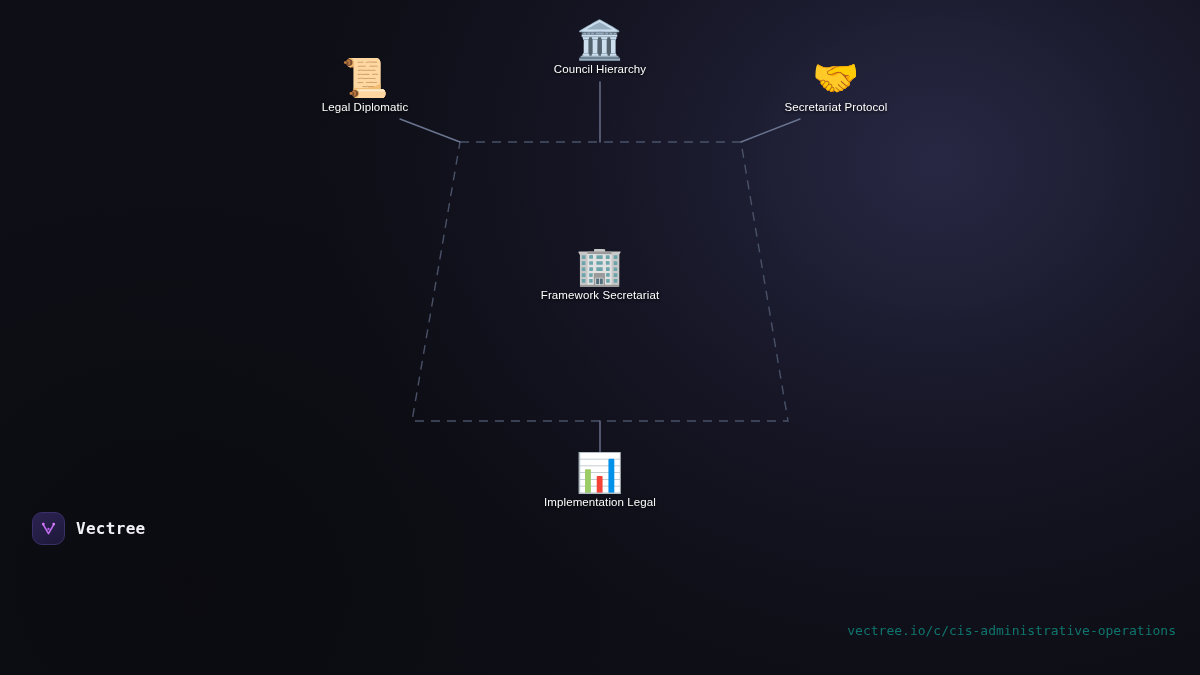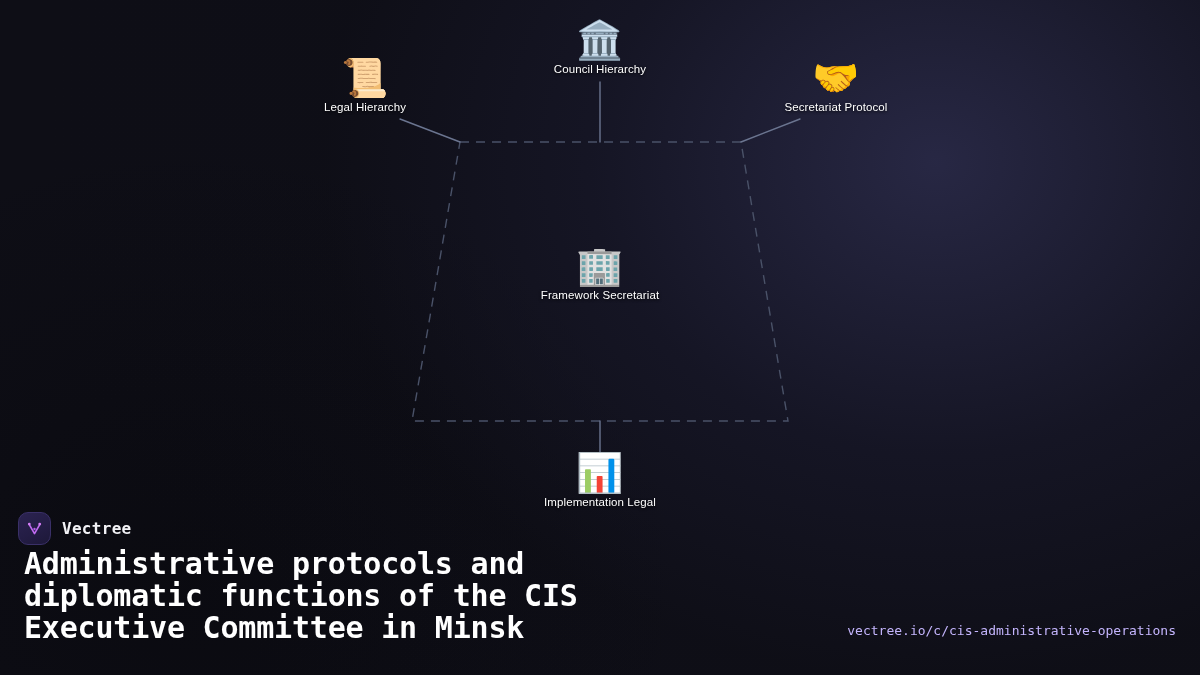--- a/index.html
+++ b/index.html
@@ -52,21 +52,21 @@
     font-weight:normal;
     color:#ffffff;
     letter-spacing:.1px;
     font-family:"Liberation Sans", sans-serif;
     text-shadow:0 1px 3px rgba(0,0,0,.85);
   }
 
   
   #brand {
     position:absolute;
-    left:18px; top:512px;
+    left:32px; top:512px;
     display:flex; align-items:center; gap:11px;
   }
   #brand-logo {
     width:33px; height:33px;
     border-radius:10px;
     background:linear-gradient(150deg,#2b2350 0%,#241d45 55%,#1d1838 100%);
     border:1px solid #3a3068;
     display:flex; align-items:center; justify-content:center;
     flex:0 0 auto;
   }
@@ -88,21 +88,21 @@
     line-height:32px;
     color:#ffffff;
     letter-spacing:-0.2px;
   }
 
   #page-url {
     position:absolute;
     right:24px; top:623px;
     font-family:"DejaVu Sans Mono", monospace;
     font-size:13px;
-    color:#c4b5fd;
+    color:#0f766e;
     letter-spacing:0px;
   }
 </style>
 </head>
 <body>
 
 <div id="stage">
 
   <div id="bg-glow"></div>
 
@@ -118,21 +118,21 @@
       </g>
   </svg>
 
   <div id="node-layer">
       <div class="node" style="left: 600px; top: 18px;">
         <span class="node-icon">🏛️</span>
         <span class="node-label">Council Hierarchy</span>
       </div>
       <div class="node" style="left: 365px; top: 56px;">
         <span class="node-icon">📜</span>
-        <span class="node-label">Legal Hierarchy</span>
+        <span class="node-label">Legal Diplomatic</span>
       </div>
       <div class="node" style="left: 836px; top: 56px;">
         <span class="node-icon">🤝</span>
         <span class="node-label">Secretariat Protocol</span>
       </div>
       <div class="node" style="left: 600px; top: 244px;">
         <span class="node-icon">🏢</span>
         <span class="node-label">Framework Secretariat</span>
       </div>
       <div class="node" style="left: 600px; top: 451px;">
@@ -146,21 +146,16 @@
       <svg width="19" height="19" viewBox="0 0 24 24" aria-hidden="true">
         <path d="M5.4 7.2 L12 18.4 L18.6 7.2" fill="none" stroke="#c06cf0" stroke-width="2.1" stroke-linecap="round" stroke-linejoin="round"></path>
         <circle cx="5.4" cy="6.4" r="1.75" fill="#d57ef7"></circle>
         <circle cx="18.6" cy="6.4" r="1.75" fill="#d57ef7"></circle>
         <circle cx="12" cy="12.6" r="1.5" fill="#b45ce8"></circle>
       </svg>
     </div>
     <span id="brand-name">Vectree</span>
   </div>
 
-  <div id="headline">
-      <div>Administrative protocols and</div>
-      <div>diplomatic functions of the CIS</div>
-      <div>Executive Committee in Minsk</div>
-    </div>
 
   <div id="page-url">vectree.io/c/cis-administrative-operations</div>
 
 </div>
 
 </body></html>

